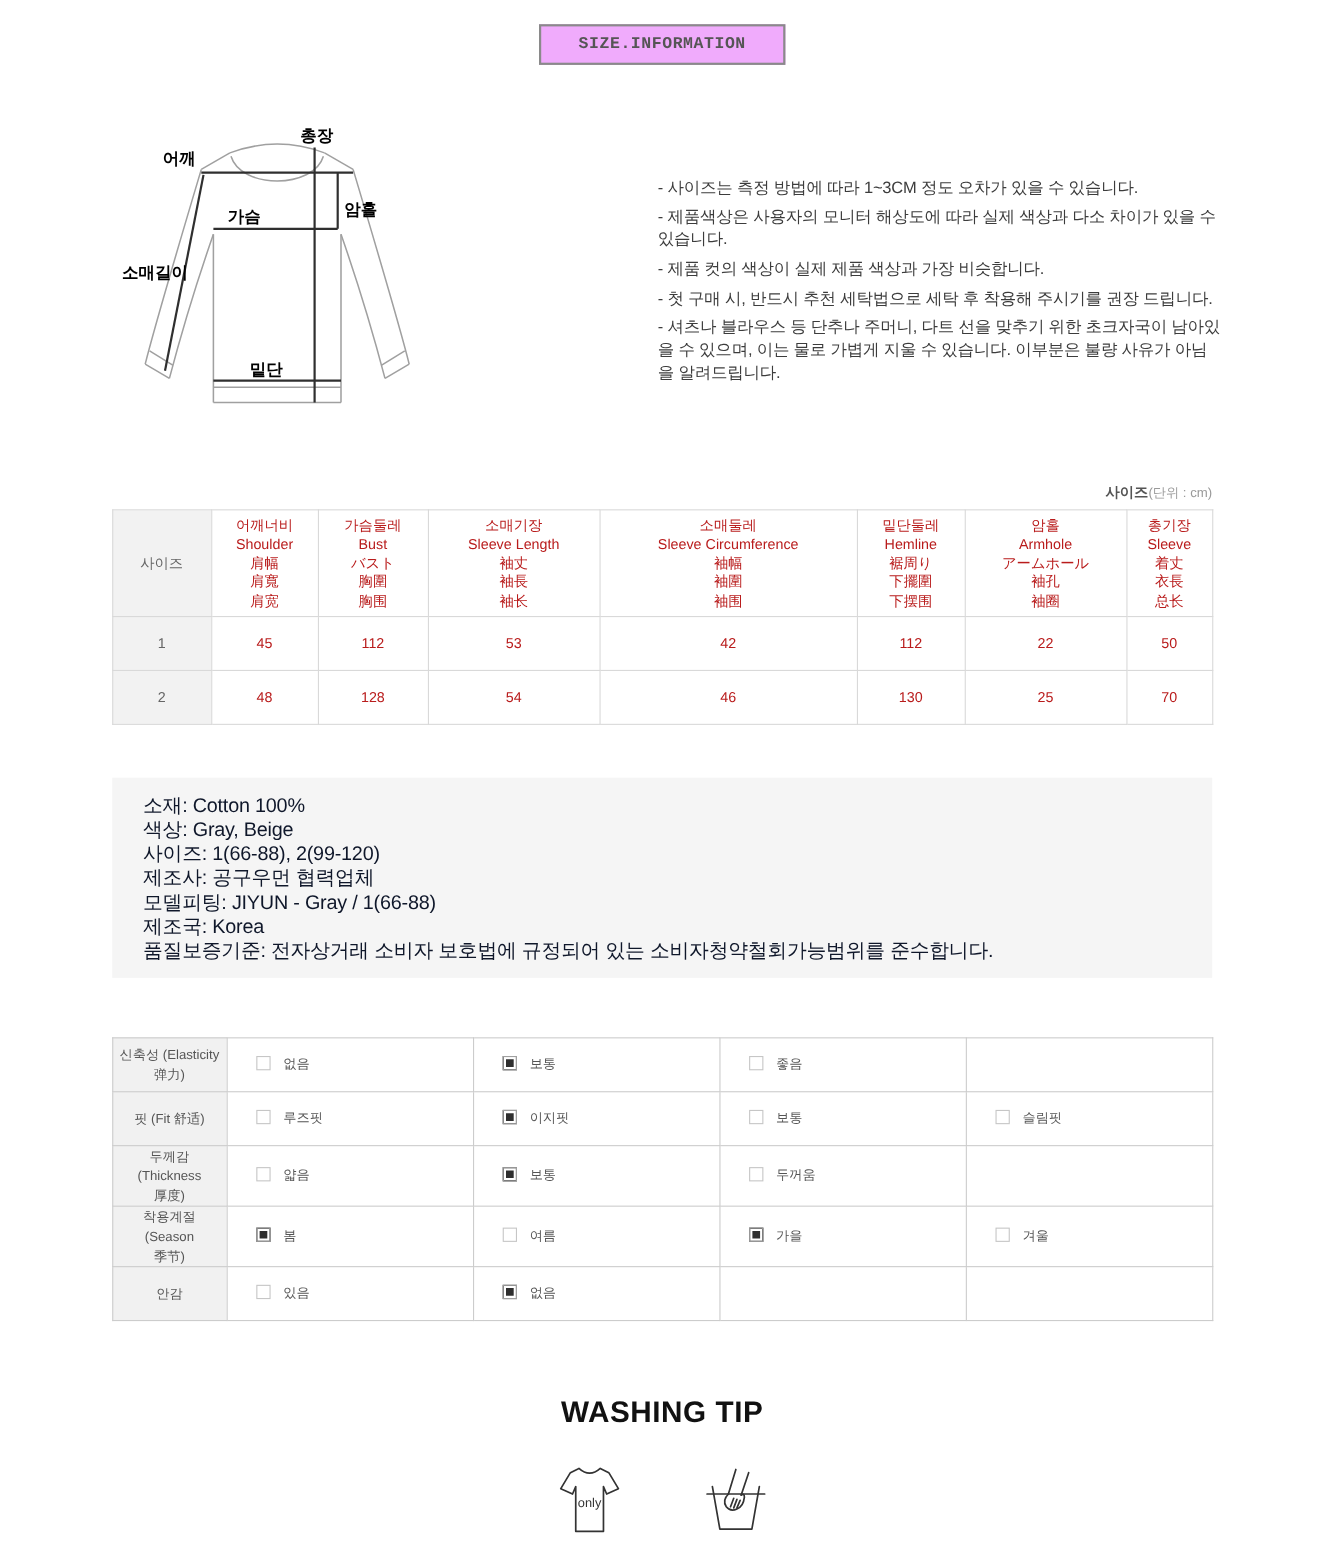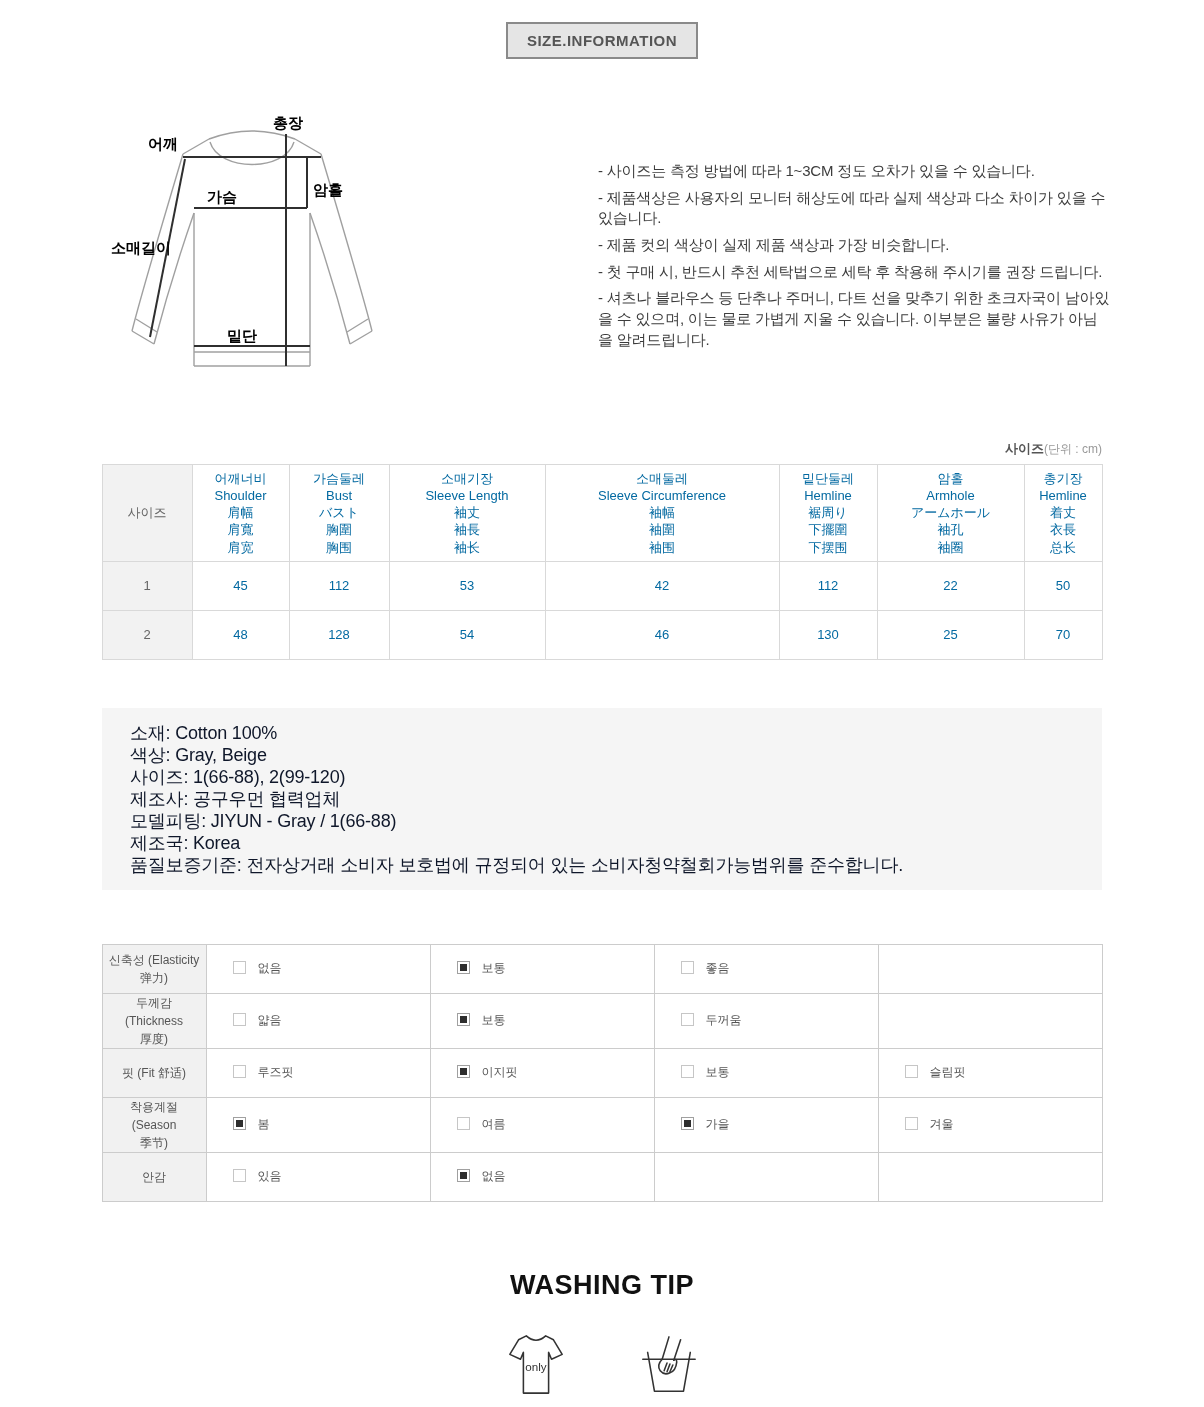--- a/index.html
+++ b/index.html
@@ -6,43 +6,43 @@
   html,body { margin:0; padding:0; background:#ffffff; }
   body {
     width:1204px;
     font-family:"Liberation Sans","DejaVu Sans",sans-serif;
     color:#333;
   }
   .page { width:1204px; padding-top:22px; }
 
   
   .title-box {
-    width:192px; margin:0 auto;
+    width:224px; margin:0 auto;
     border:2px solid #8a8a8a;
     text-align:center; padding:8px 0;
     font-weight:bold; font-size:15px; color:#555;
-    letter-spacing:.5px; background:#e5e5e5;
+    letter-spacing:.5px; background:#f0abfc;font-family:Liberation Mono, monospace;
   }
 
   
   .top-section { display:flex; margin-top:44px; padding-left:110px; }
   .diagram svg { display:block; }
   .notes { margin-left:208px; padding-top:58px; width:512px; }
   .notes p { margin:0 0 6px; font-size:15px; line-height:1.38; color:#3c3c3c; letter-spacing:-.2px; }
 
   
   .unit-row { width:1000px; margin:46px auto 6px; text-align:right; }
   .unit-bold { font-weight:bold; font-size:13px; color:#555; }
   .unit-light { font-size:12px; color:#999; }
 
   
   .size-table { width:1000px; margin:0 auto; border-collapse:collapse; table-layout:fixed; }
   .size-table th, .size-table td {
     border:1px solid #d9d9d9; text-align:center;
-    color:#0369a1; font-weight:normal; background:#fff;
+    color:#b91c1c; font-weight:normal; background:#fff;
   }
   .size-table th { font-size:13px; line-height:1.32; padding:5px 0; white-space:pre-line; }
   .size-table td { font-size:13px; height:49px; }
   .size-table .rowhead { background:#f2f2f2; color:#666; }
 
   
   .info-box { width:1000px; margin:48px auto 0; background:#f5f5f5; padding:14px 28px; }
   .info-box p { margin:0; font-size:18px; color:#0f172a; line-height:22px; letter-spacing:-.2px; }
 
   
@@ -174,21 +174,21 @@
 Hemline
 裾周り
 下擺圍
 下摆围</th>
         <th>암홀
 Armhole
 アームホール
 袖孔
 袖圈</th>
         <th>총기장
-Hemline
+Sleeve
 着丈
 衣長
 总长</th>
       </tr>
     </thead>
     <tbody>
       <tr>
         <td class="rowhead">1</td>
         <td>45</td>
         <td>112</td>
@@ -238,47 +238,47 @@
         </td>
         <td class="opt">
           <span class="cb checked"></span><span>보통</span>
         </td>
         <td class="opt">
           <span class="cb"></span><span>좋음</span>
         </td>
         <td class="opt"></td>
       </tr>
       <tr>
+        <td class="prop-label">핏 (Fit 舒适)</td>
+        <td class="opt">
+          <span class="cb"></span><span>루즈핏</span>
+        </td>
+        <td class="opt">
+          <span class="cb checked"></span><span>이지핏</span>
+        </td>
+        <td class="opt">
+          <span class="cb"></span><span>보통</span>
+        </td>
+        <td class="opt">
+          <span class="cb"></span><span>슬림핏</span>
+        </td>
+      </tr>
+      <tr>
         <td class="prop-label">두께감 (Thickness
 厚度)</td>
         <td class="opt">
           <span class="cb"></span><span>얇음</span>
         </td>
         <td class="opt">
           <span class="cb checked"></span><span>보통</span>
         </td>
         <td class="opt">
           <span class="cb"></span><span>두꺼움</span>
         </td>
         <td class="opt"></td>
-      </tr>
-      <tr>
-        <td class="prop-label">핏 (Fit 舒适)</td>
-        <td class="opt">
-          <span class="cb"></span><span>루즈핏</span>
-        </td>
-        <td class="opt">
-          <span class="cb checked"></span><span>이지핏</span>
-        </td>
-        <td class="opt">
-          <span class="cb"></span><span>보통</span>
-        </td>
-        <td class="opt">
-          <span class="cb"></span><span>슬림핏</span>
-        </td>
       </tr>
       <tr>
         <td class="prop-label">착용계절 (Season
 季节)</td>
         <td class="opt">
           <span class="cb checked"></span><span>봄</span>
         </td>
         <td class="opt">
           <span class="cb"></span><span>여름</span>
         </td>

